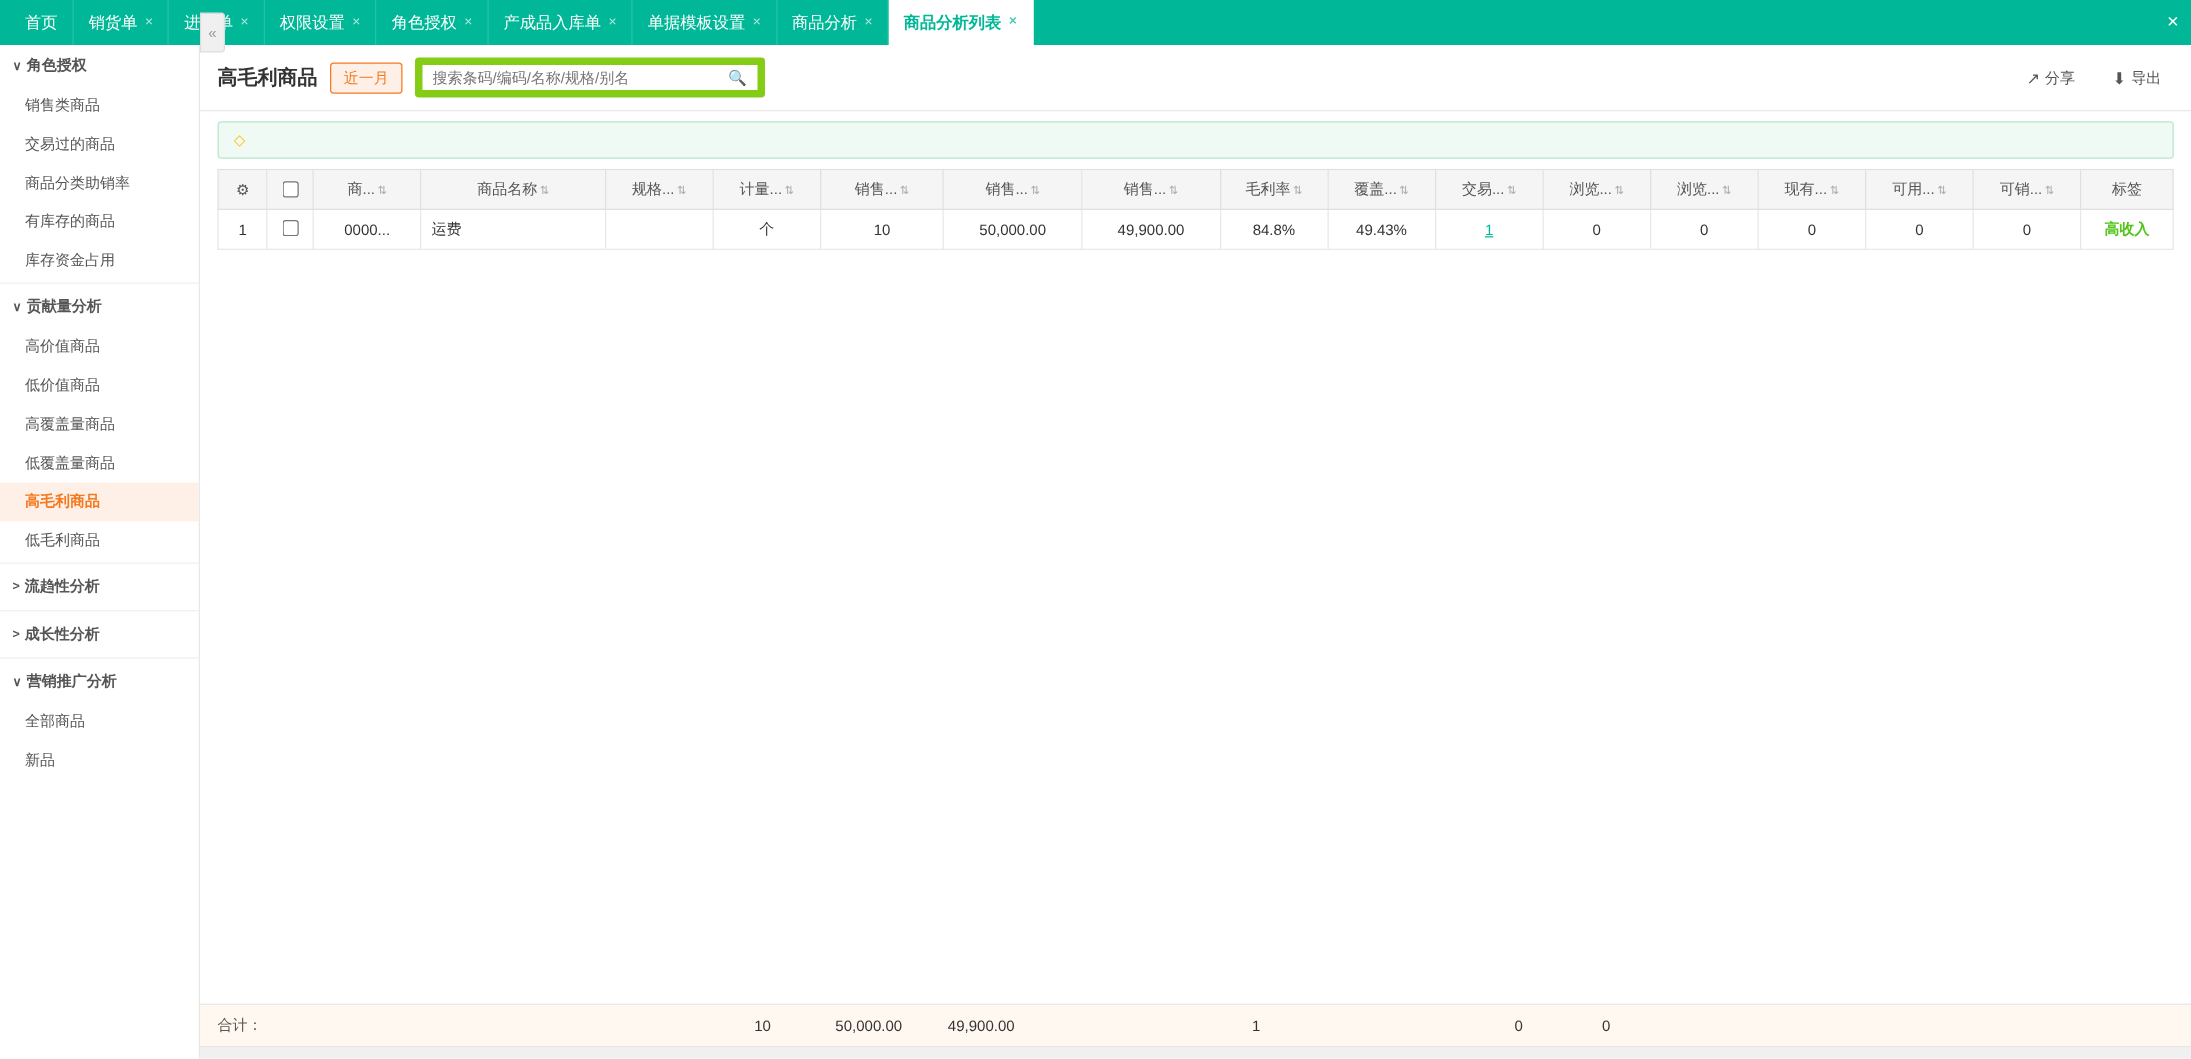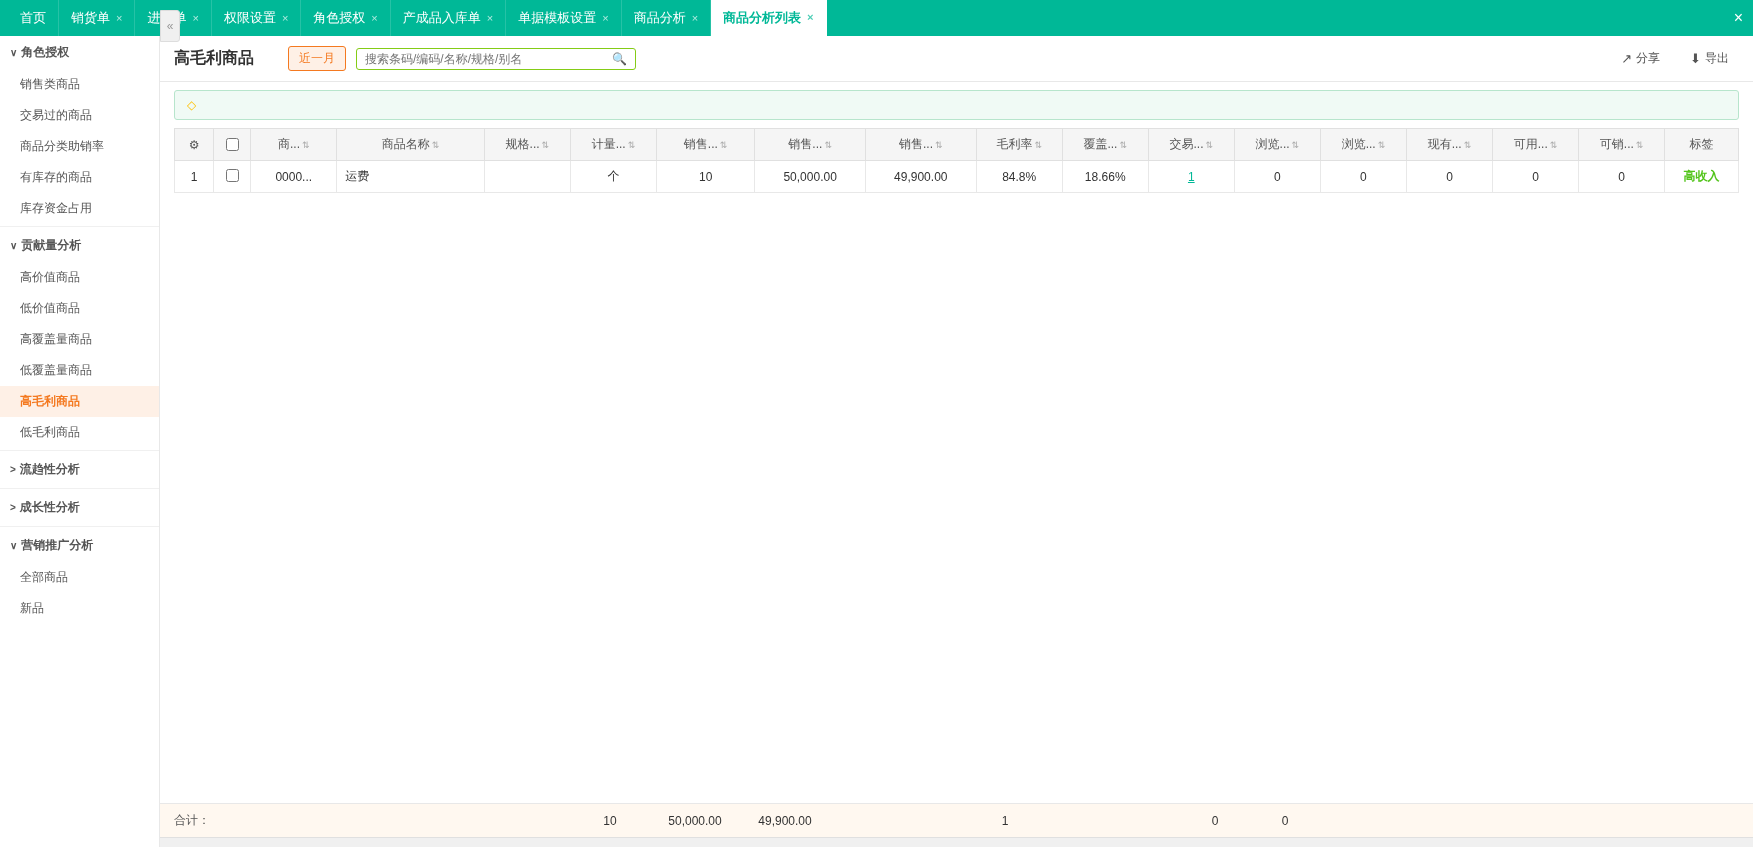--- a/index.html
+++ b/index.html
@@ -58,24 +58,24 @@
       gap: 10px;
     }
     .content-title {
       font-size: 16px; font-weight: bold; color: #333;
     }
     .filter-btn {
       background: #fff; border: 1px solid #ddd; border-radius: 3px;
       padding: 3px 10px; font-size: 12px; cursor: pointer; color: #333;
     }
     .filter-btn.active {
-      background: #fef0e6; border-color: #f47920; color: #f47920; margin-left: 24px;
+      background: #fef0e6; border-color: #f47920; color: #f47920;
     }
     .search-box {
-      display: flex; align-items: center; border: 1px solid #84cc16; border-radius: 3px;
+      display: flex; align-items: center; border: 6px solid #84cc16; border-radius: 3px;
       padding: 3px 8px; flex: 1; max-width: 280px;
     }
     .search-box input {
       border: none; outline: none; font-size: 12px; flex: 1; background: transparent;
     }
     .search-icon { color: #aaa; cursor: pointer; }
     .header-right { margin-left: auto; display: flex; gap: 10px; }
     .action-btn {
       display: flex; align-items: center; gap: 4px; padding: 4px 10px; font-size: 12px;
       color: #555; cursor: pointer; border: none; background: transparent;
@@ -399,21 +399,21 @@
       <td>1</td>
       <td><input type="checkbox" style=""></td>
       <td>0000...</td>
       <td class="left">运费</td>
       <td></td>
       <td>个</td>
       <td>10</td>
       <td>50,000.00</td>
       <td>49,900.00</td>
       <td>84.8%</td>
-      <td>18.66%</td>
+      <td>49.43%</td>
       <td style="color:#00b897;text-decoration:underline;cursor:pointer">1</td>
       <td>0</td>
       <td>0</td>
       <td>0</td>
       <td>0</td>
       <td>0</td>
       <td class="tag-high">高收入</td>
     </tr>
           </tbody>
       </table>

